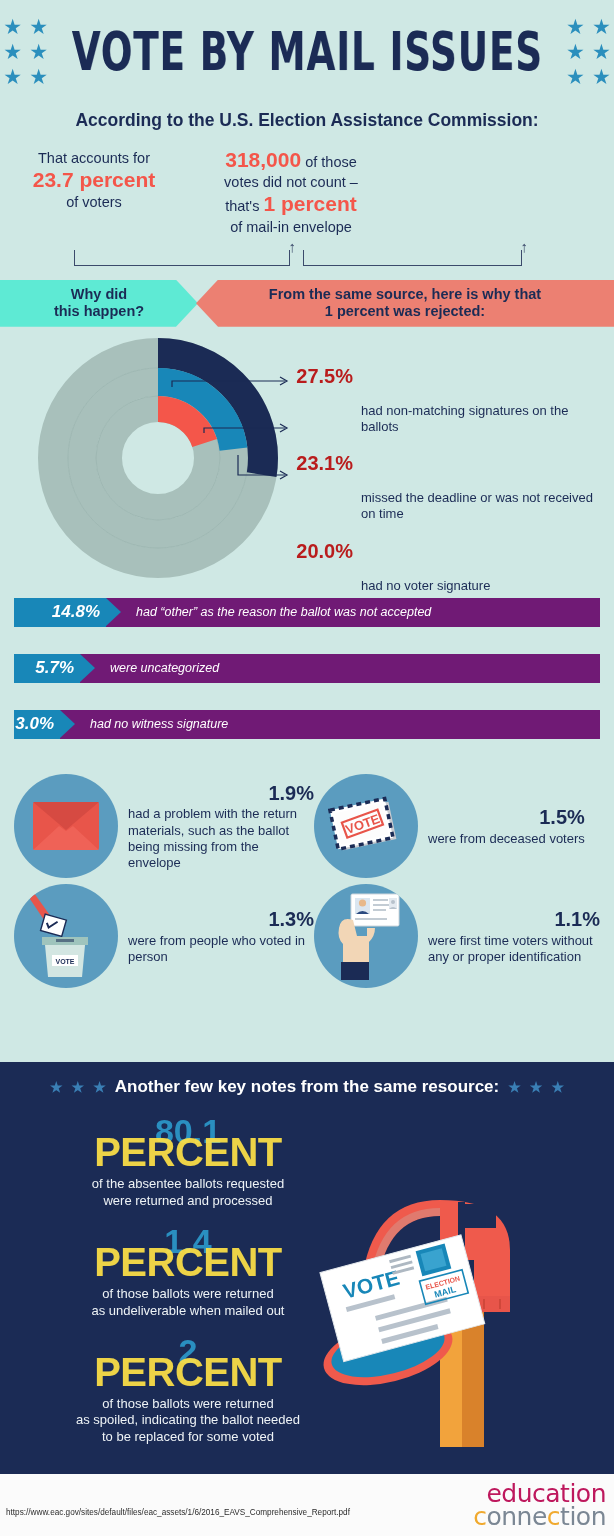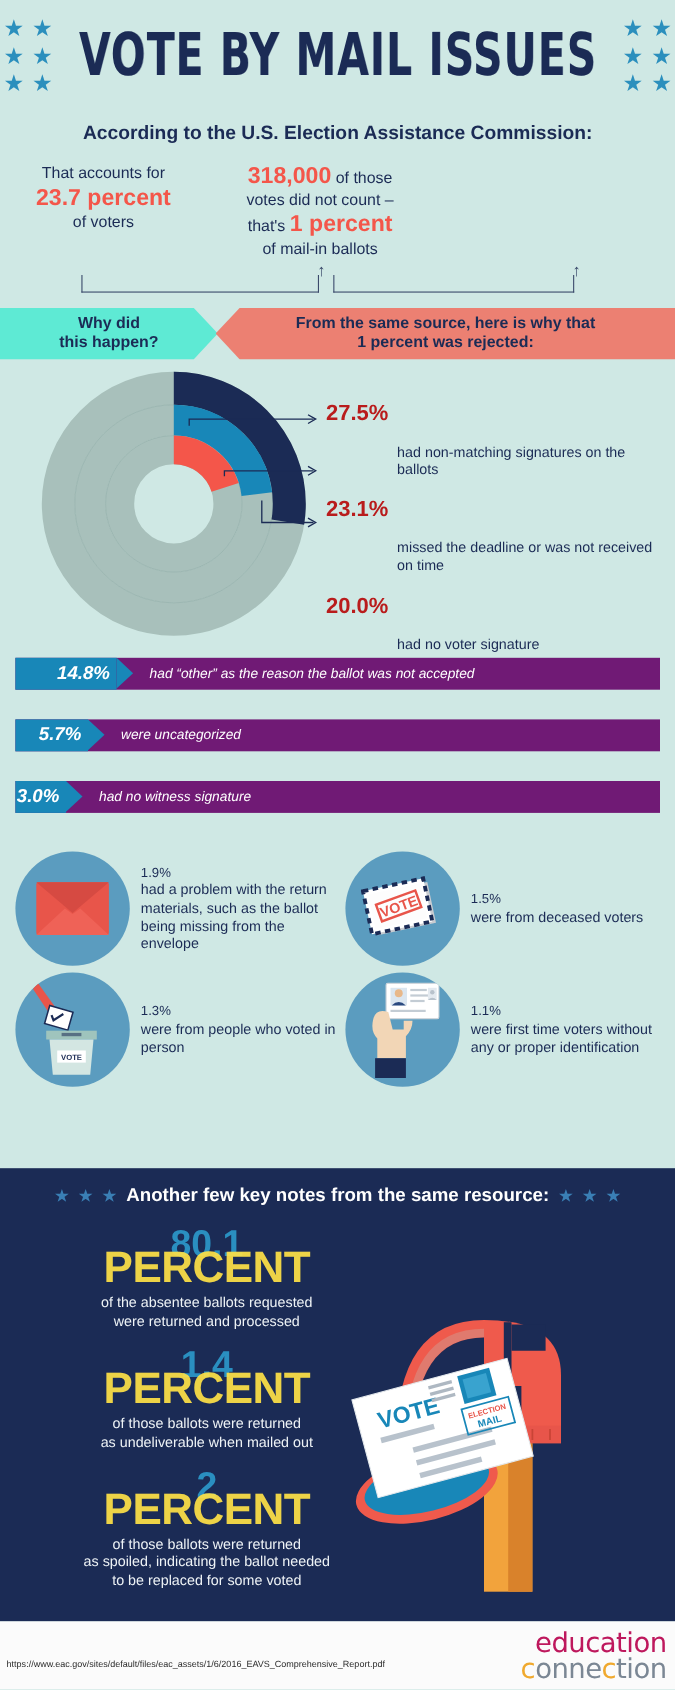--- a/index.html
+++ b/index.html
@@ -83,21 +83,21 @@
 
   
   .circles { padding: 8px 14px 0 14px; }
   .circ-row { display: flex; margin-bottom: 6px; }
   .circ-item { display: flex; align-items: center; gap: 10px; }
   .ci-left { width: 300px; }
   .ci-right { width: 286px; }
   .circ { width: 104px; height: 104px; border-radius: 50%; background: #5b9cbf; flex-shrink: 0;
           position: relative; overflow: hidden; display: flex; align-items: center; justify-content: center; }
   .circ-txt { color: #1b2b55; font-size: 13px; line-height: 1.24; }
-  .ct-pct { font-weight: normal; font-size: 12px; display: block; margin-bottom: 1px; }
+  .ct-pct { font-weight: bold; font-size: 20px; display: block; margin-bottom: 1px; text-align: right; }
 
   
   .dark { position: absolute; left: 0; top: 1062px; width: 614px; height: 412px; background: #1b2b55; }
   .dark-head { display: flex; align-items: center; justify-content: center; gap: 9px;
                padding-top: 15px; color: #ffffff; font-weight: bold; font-size: 17px; }
   .dk-star { color: #3a7fb5; font-size: 14px; }
   .key-notes { position: absolute; left: 0; top: 52px; width: 320px; margin-left: 28px; }
   .kn { text-align: center; margin-bottom: 14px; position: relative; }
   .kn-stack { position: relative; height: 66px; }
   .kn-num { position: absolute; left: 0; right: 0; top: 0; color: #2a8fc0; font-weight: bold; font-size: 34px; line-height: 1; }
@@ -170,21 +170,21 @@
       <p>That accounts for</p>
       <p class="big-red-lg">23.7 percent</p>
       <p>of voters</p>
     </div>
     <div class="stat stat-3">
       <p>
         <span class="big-red-lg">318,000</span><span> of those</span>
       </p>
       <p>votes did not count –</p>
       <p>that's <span class="big-red-lg">1 percent</span></p>
-      <p>of mail-in ballots</p>
+      <p>of mail-in envelope</p>
     </div>
   </div>
 
   <div class="brackets">
     <div class="bracket b1">
         <span class="arrow">↑</span>
       </div>
     <div class="bracket b2">
         <span class="arrow">↑</span>
       </div>

